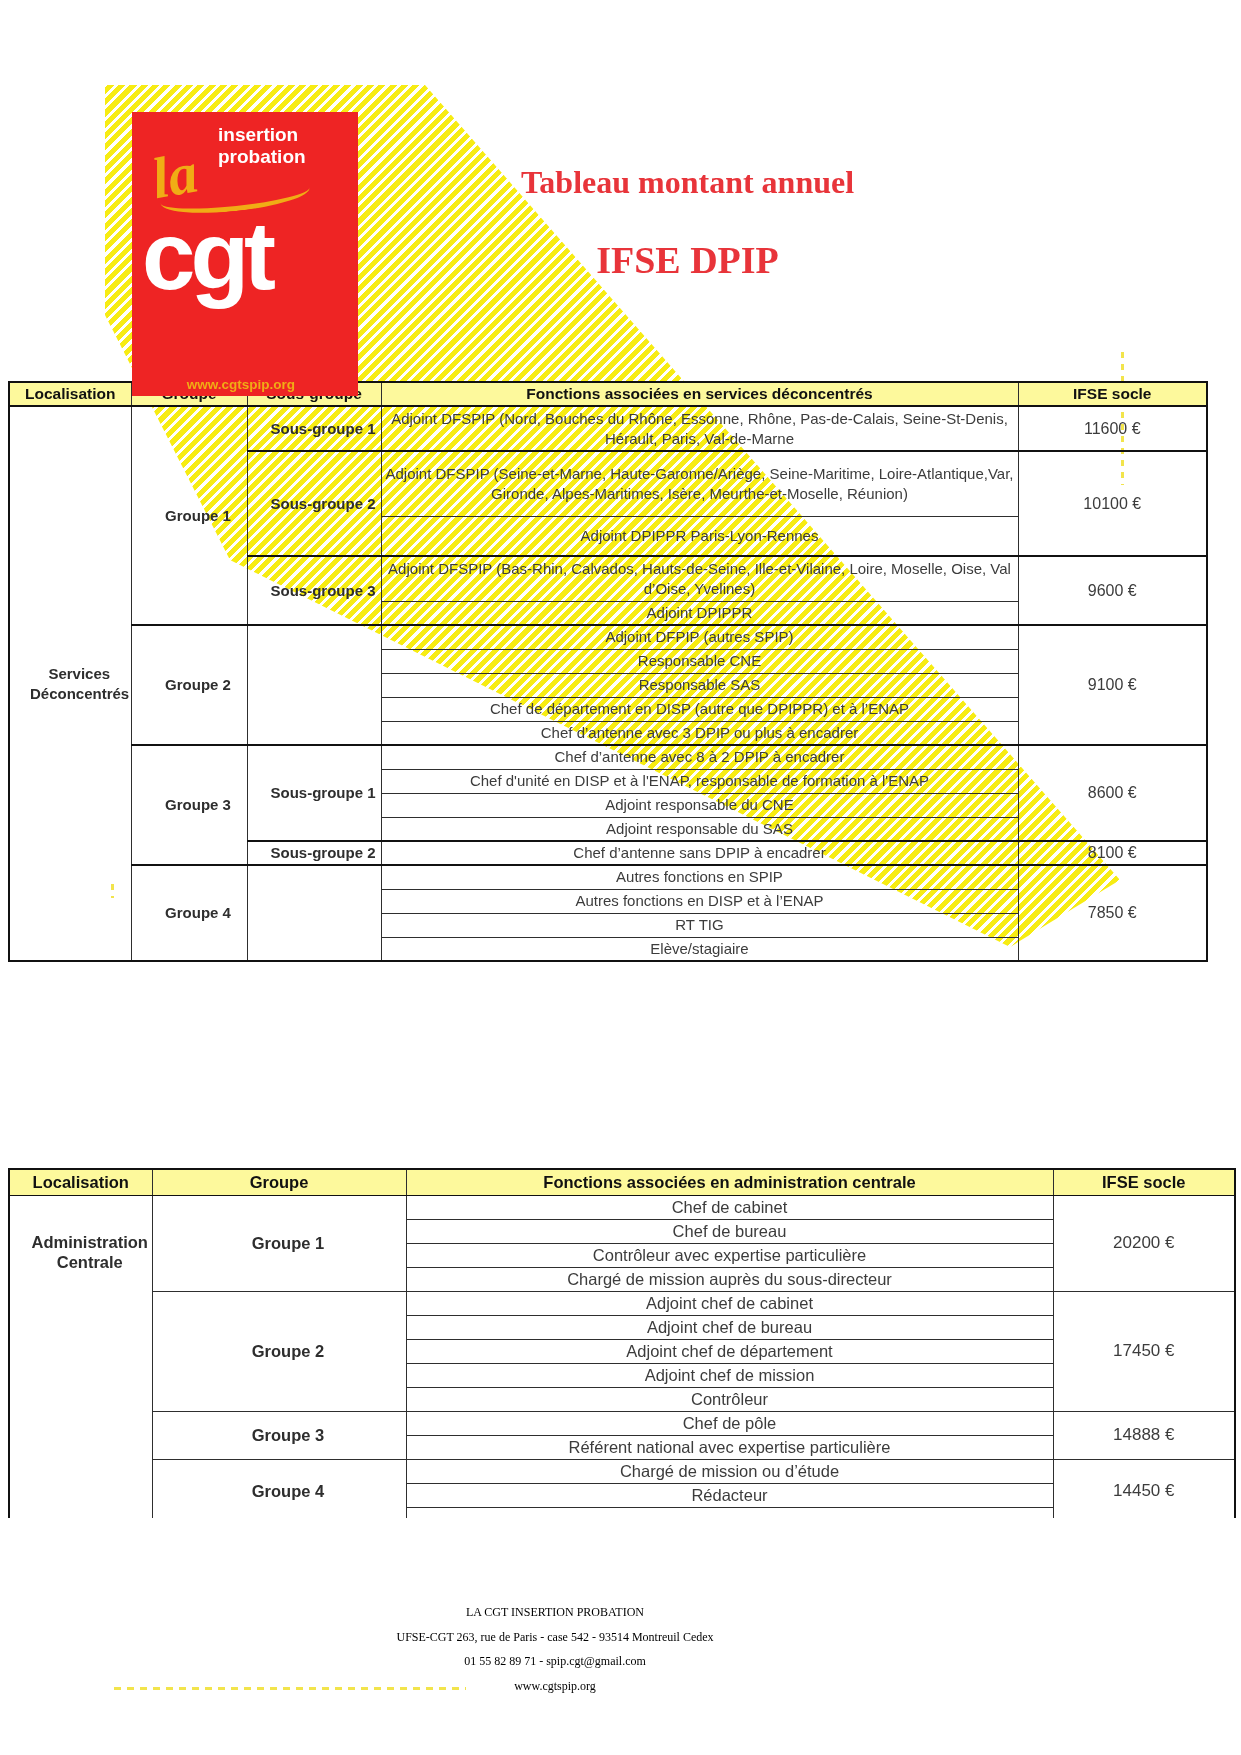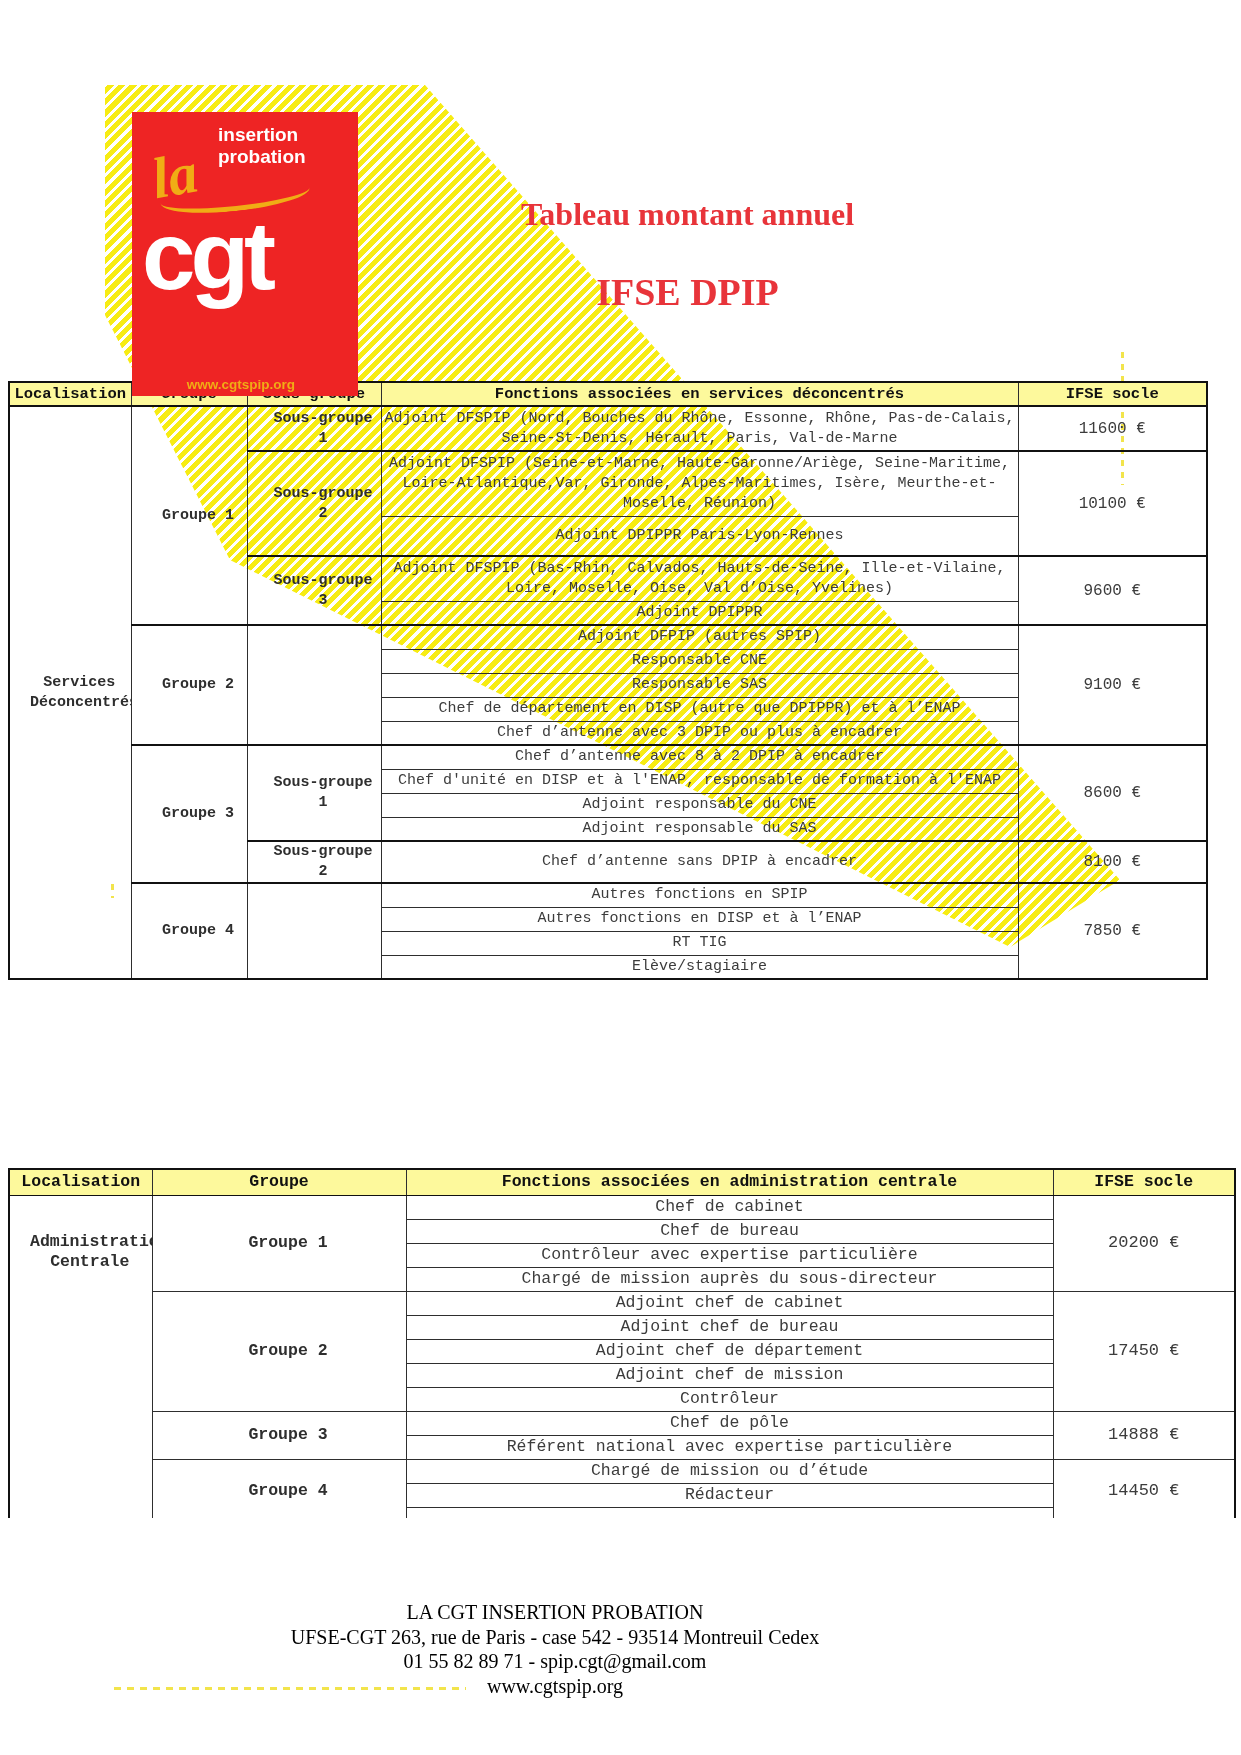--- a/index.html
+++ b/index.html
@@ -27,26 +27,26 @@
             font-size:58px;transform:rotate(-10deg);z-index:3;}
   .logo .swash{position:absolute;left:28px;top:68px;width:150px;height:26px;
             border-bottom:5px solid #f0ac15;border-radius:50%;transform:rotate(-6deg);}
   .logo .cgt{position:absolute;left:10px;top:88px;color:#fff;font-weight:bold;
             font-size:96px;line-height:96px;letter-spacing:-5px;margin-top:8px;}
   .logo .url{position:absolute;left:0;right:8px;bottom:4px;text-align:center;
             color:#f0ac15;font-size:13.5px;font-weight:bold;}
 
   
   .titlebox{position:absolute;left:420px;width:535px;text-align:center;z-index:1;
-            color:#e8343a;font-family:"Liberation Serif",serif;font-weight:bold;margin-top:32px;}
+            color:#e8343a;font-family:"Liberation Serif",serif;font-weight:bold;}
   #title1{top:164px;font-size:32px;}
   #title2{top:238px;font-size:38px;}
 
   
-  .tbl{position:absolute;z-index:1;border-collapse:collapse;table-layout:fixed;font-family:Liberation Mono, monospace;}
+  .tbl{position:absolute;z-index:1;border-collapse:collapse;table-layout:fixed;}
   .tbl td{border:1px solid #2e2e2e;text-align:center;vertical-align:middle;
           padding:0 2px;overflow:hidden;color:#3c3c3c;}
   .tbl tr.hdr td{background:#fdf99c;font-weight:bold;color:#111;border-bottom:2px solid #111;}
   .tbl td.grp,.tbl td.loc{font-weight:bold;color:#2e2e2e;padding-left:20px;}
   .tbl tr.gsep td{border-top:2.5px solid #111;}
 
   #t1{left:8px;top:381px;width:1198px;border:2px solid #111;font-size:15px;}
   #t1 td{line-height:20px;}
   #t1 td.ifse{font-size:16px;}
   #t1 tr.hdr{height:24px;}
@@ -58,21 +58,21 @@
   #t2 tr.hdr td{font-size:16.5px;}
   #t2 td.ifse{font-size:17px;}
   #t2 td.loc{vertical-align:top;padding-top:36px;}
 
   tr.h45{height:45px;} tr.h65{height:65px;} tr.h23{height:40px;} tr.h24{height:24px;}
   tr.h16{height:16px;}
   .cut{position:absolute;left:0;top:1518px;width:1241px;height:10px;background:#fff;z-index:3;}
 
   
   .footer{position:absolute;left:0;top:1600px;width:1110px;text-align:center;z-index:1;
-          font-family:"Liberation Serif",serif;font-size:20px;line-height:24.5px;color:#000;}
+          font-family:"Liberation Serif",serif;font-size:12px;line-height:24.5px;color:#000;}
 </style>
 </head>
 <body>
 
 <div class="page">
 
   <div class="band"></div>
   <div class="dash-v" id="dashTop"></div>
   <div class="dash-v" id="dashSmall"></div>
   <div class="dash-h" id="dashBottom"></div>

